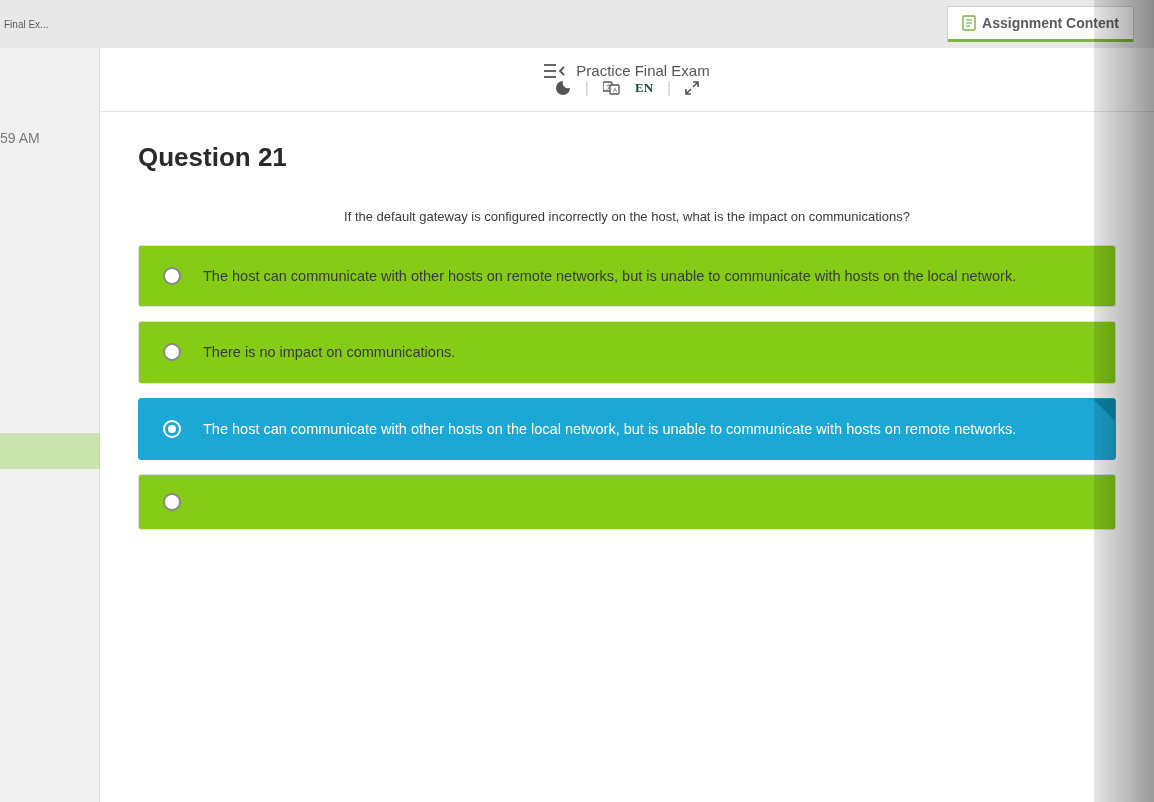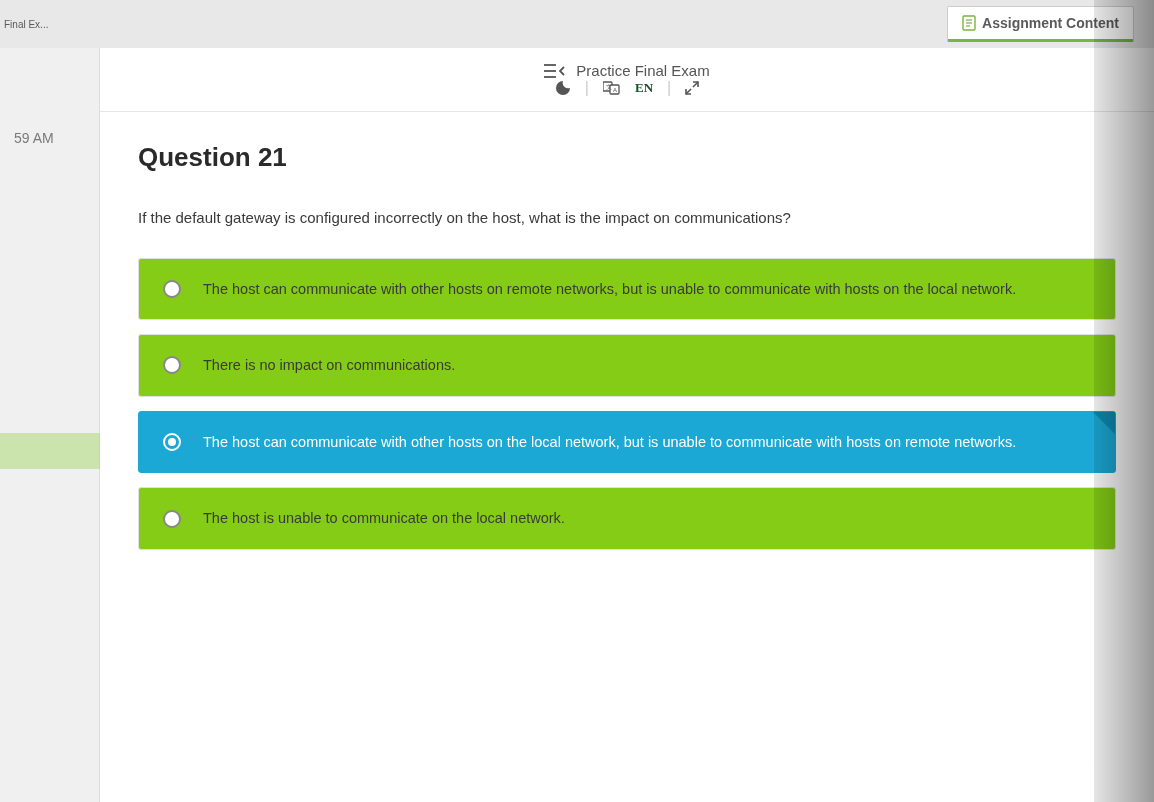--- a/index.html
+++ b/index.html
@@ -55,21 +55,21 @@
       width: 100px;
       background: #f0f0f0;
       border-right: 1px solid #ddd;
       position: relative;
     }
     .sidebar-time {
       color: #7a7a7a;
       font-size: 14px;
       position: absolute;
       top: 82px;
-      left: 14px;
+      left: 0;
     }
     .sidebar-marker {
       position: absolute;
       top: 385px;
       left: 0;
       width: 100px;
       height: 36px;
       background: #a5d66a;
       opacity: 0.5;
     }
@@ -123,24 +123,25 @@
     .content {
       padding: 30px 38px;
     }
     .question-title {
       font-size: 26px;
       font-weight: 700;
       color: #2a2a2a;
       margin-bottom: 34px;
     }
     .question-text {
-      font-size: 15px;
+      font-size: 13px;
       color: #3a3a3a;
-      margin-bottom: 28px;
+      margin-bottom: 18px;
       line-height: 1.5;
+      text-align: center;
     }
     .option {
       display: flex;
       align-items: center;
       gap: 22px;
       border: 1px solid #e0e0e0;
       border-radius: 3px;
       padding: 18px 24px;
       margin-bottom: 14px;
       background: #84cc16;
@@ -279,20 +280,19 @@
           <div class="option">
             <span class="radio"></span>
             <span class="option-text">There is no impact on communications.</span>
           </div>
           <div class="option selected">
             <span class="radio"></span>
             <span class="option-text">The host can communicate with other hosts on the local network, but is unable to communicate with hosts on remote networks.</span>
           </div>
           <div class="option">
             <span class="radio"></span>
-            <span class="option-text">The host is unable to communicate on the local network.</span>
           </div>
         </div>
     </div>
   </div>
 </div>
 
 <div class="right-edge"></div>
 
 </body></html>

